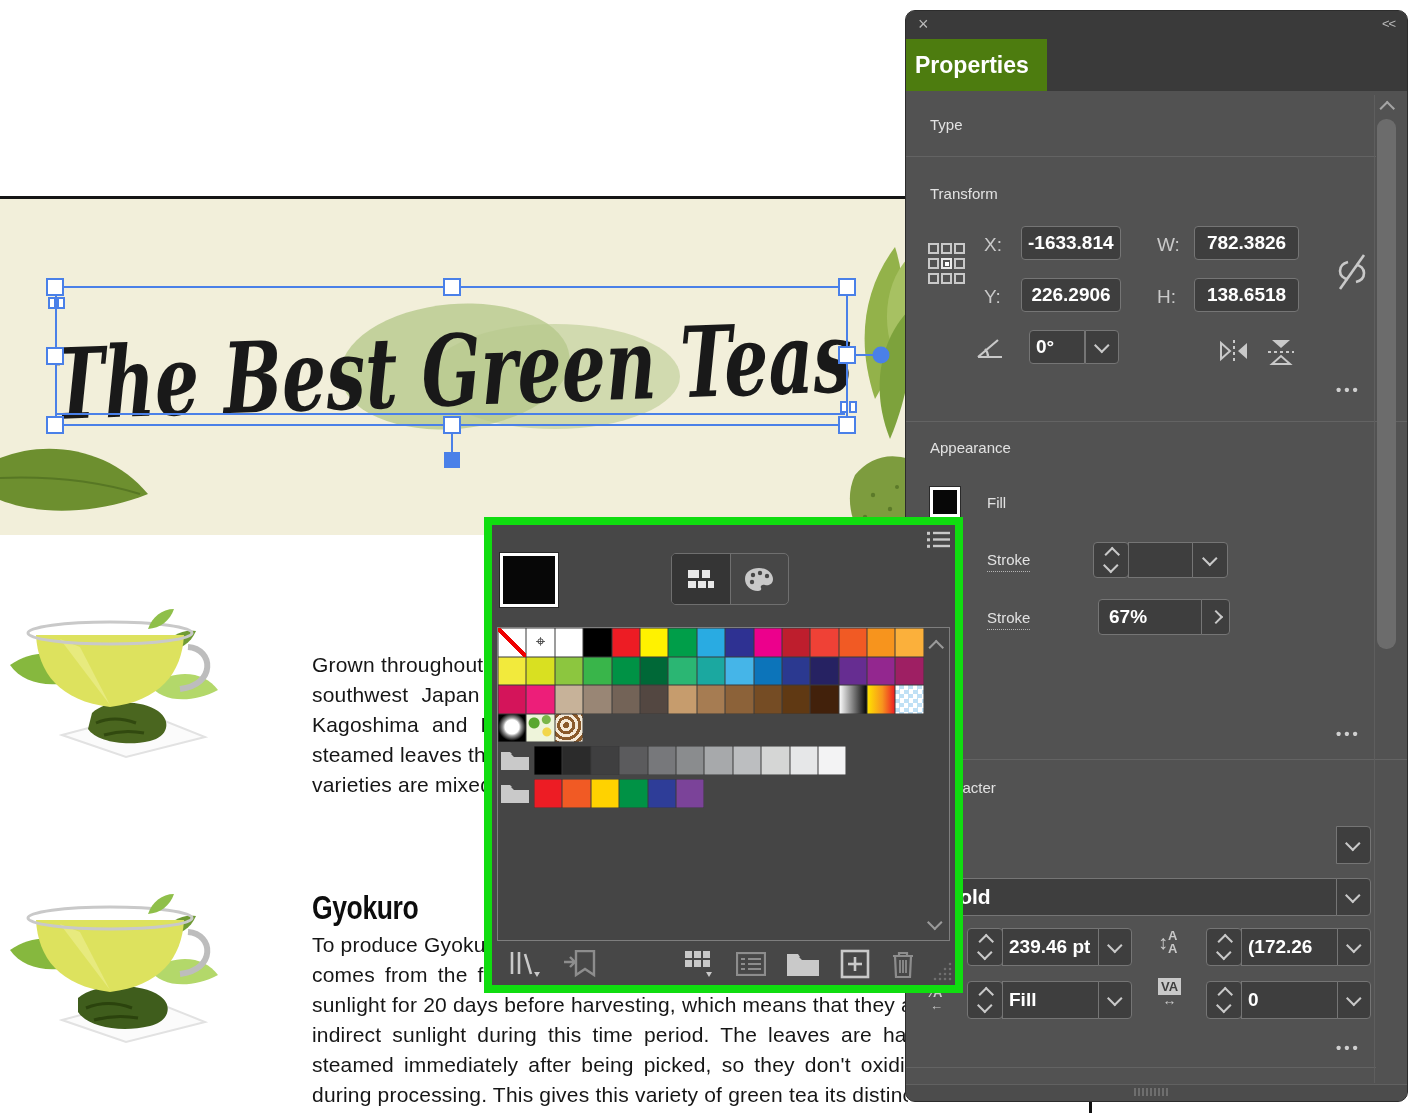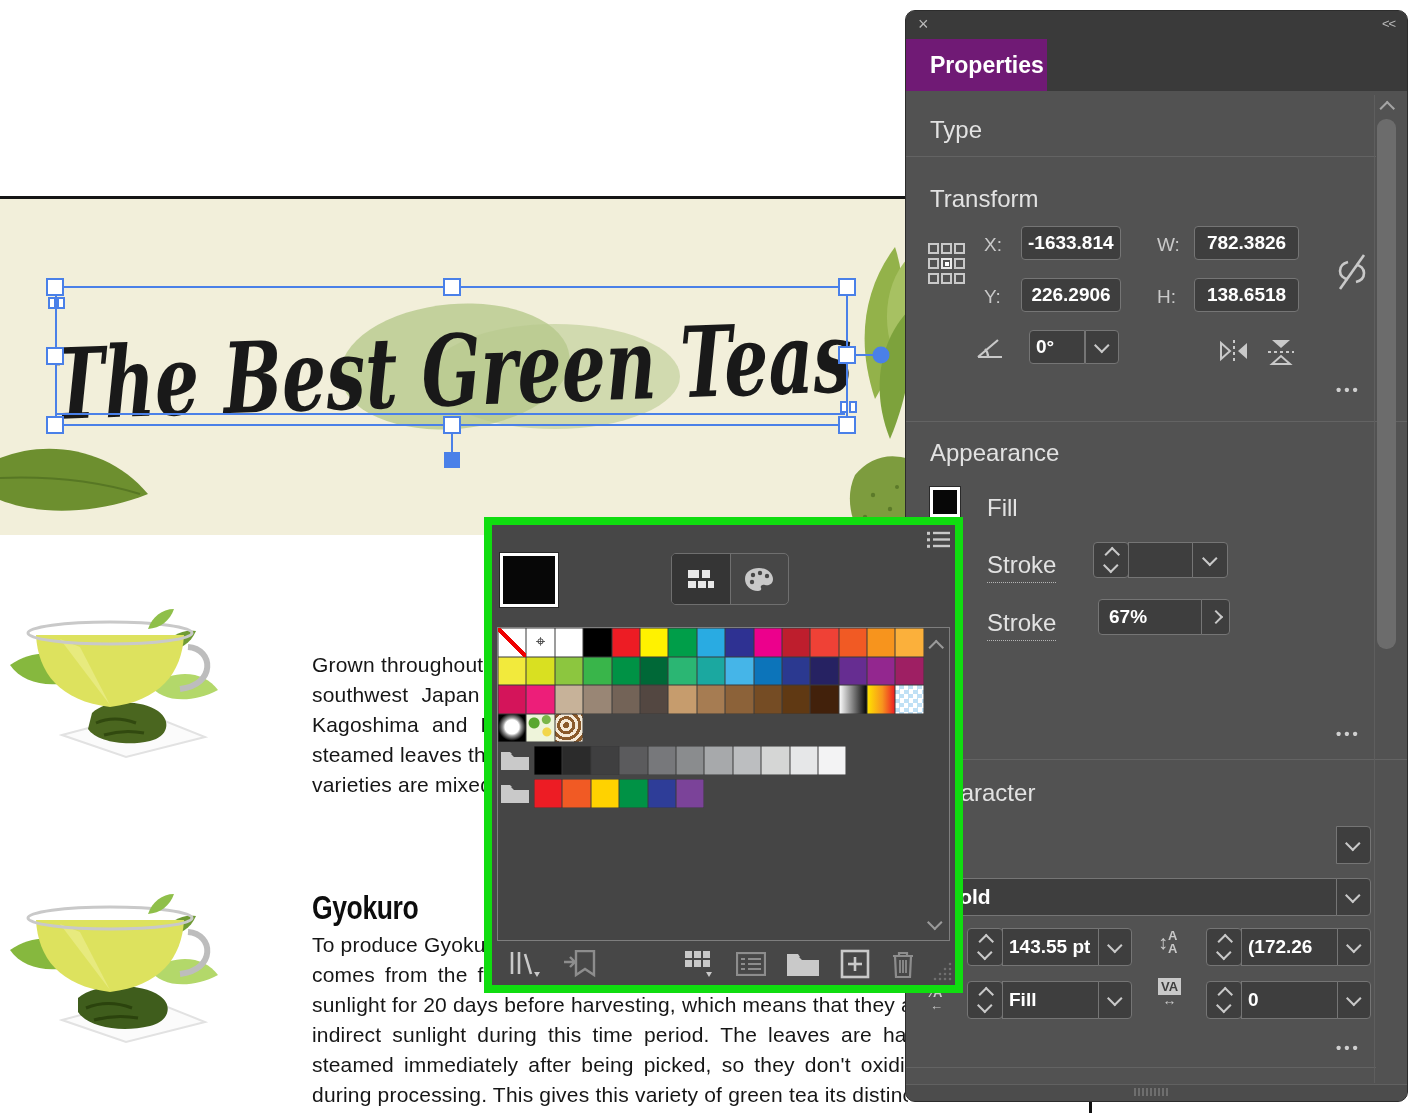--- a/index.html
+++ b/index.html
@@ -19,23 +19,23 @@
   
   .sel-line{position:absolute;background:#4a80e8}
   .handle{position:absolute;width:18px;height:18px;background:#fff;border:2px solid #4a80e8;box-sizing:border-box}
   .port{position:absolute;width:8px;height:12px;background:#fff;border:2px solid #4a80e8;box-sizing:border-box}
   
   #panel{position:absolute;left:905px;top:10px;width:503px;height:1092px;background:#525252;
          border-radius:10px;border:1px solid #2c2c2c;box-sizing:border-box;z-index:10;overflow:hidden;
          color:#d6d6d6}
   .phead{position:absolute;left:0;top:0;right:0;height:28px;background:#3a3a3a}
   .ptabs{position:absolute;left:0;top:28px;right:0;height:52px;background:#3a3a3a}
-  .ptab{position:absolute;left:0;top:0;width:141px;height:52px;background:#701a75;display:flex;align-items:center;
-        padding-left:24px;box-sizing:border-box;font-size:23px;font-weight:700;color:#fff}
-  .sec{position:absolute;color:#e2e2e2;font-size:24px}
+  .ptab{position:absolute;left:0;top:0;width:141px;height:52px;background:#4d7c0f;display:flex;align-items:center;
+        padding-left:9px;box-sizing:border-box;font-size:23px;font-weight:700;color:#fff}
+  .sec{position:absolute;color:#e2e2e2;font-size:15px}
   .lbl{position:absolute;color:#c9c9c9;font-size:19px;white-space:nowrap}
   .dash-u{border-bottom:1px dotted #b5b5b5;padding-bottom:3px}
   .f{position:absolute;background:#3e3e3e;border:1px solid #757575;border-radius:4px;color:#fff;font-weight:700;
      font-size:19px;display:flex;align-items:center;justify-content:center;white-space:nowrap;overflow:hidden;box-sizing:border-box}
   .f.left{justify-content:flex-start;padding-left:6px}
   .cv{display:inline-block;width:9px;height:9px;border-left:2px solid #c9c9c9;border-bottom:2px solid #c9c9c9}
   .cvd{transform:rotate(-45deg) translate(1px,-2px)}
   .cvu{transform:rotate(135deg) translate(1px,-2px)}
   .cvr{transform:rotate(-135deg)}
   .stp{position:absolute;background:#3e3e3e;border:1px solid #757575;border-radius:4px;display:flex;flex-direction:column;
@@ -282,21 +282,21 @@
     </div>
   <div class="chbtn" style="left:430px;top:867px;width:35px;height:38px">
       <span class="cv cvd"></span>
     </div>
 
   <div class="stp" style="left:61px;top:917px;width:36px;height:38px">
       <span class="cv cvu"></span>
       <span class="cv cvd"></span>
     </div>
   <div class="f left" style="left:96px;top:917px;width:97px;height:38px;border-radius:0">
-      <span>143.55 pt</span>
+      <span>239.46 pt</span>
     </div>
   <div class="chbtn" style="left:192px;top:917px;width:34px;height:38px">
       <span class="cv cvd"></span>
     </div>
   <div class="abs" style="left:252px;top:918px;display:flex;align-items:center;color:#c9c9c9">
     <span style="font-size:20px">↕</span>
     <span style="display:flex;flex-direction:column;font-size:13px;font-weight:700;line-height:13px">
         <i style="font-style:normal">A</i>
         <i style="font-style:normal">A</i>
       </span>

